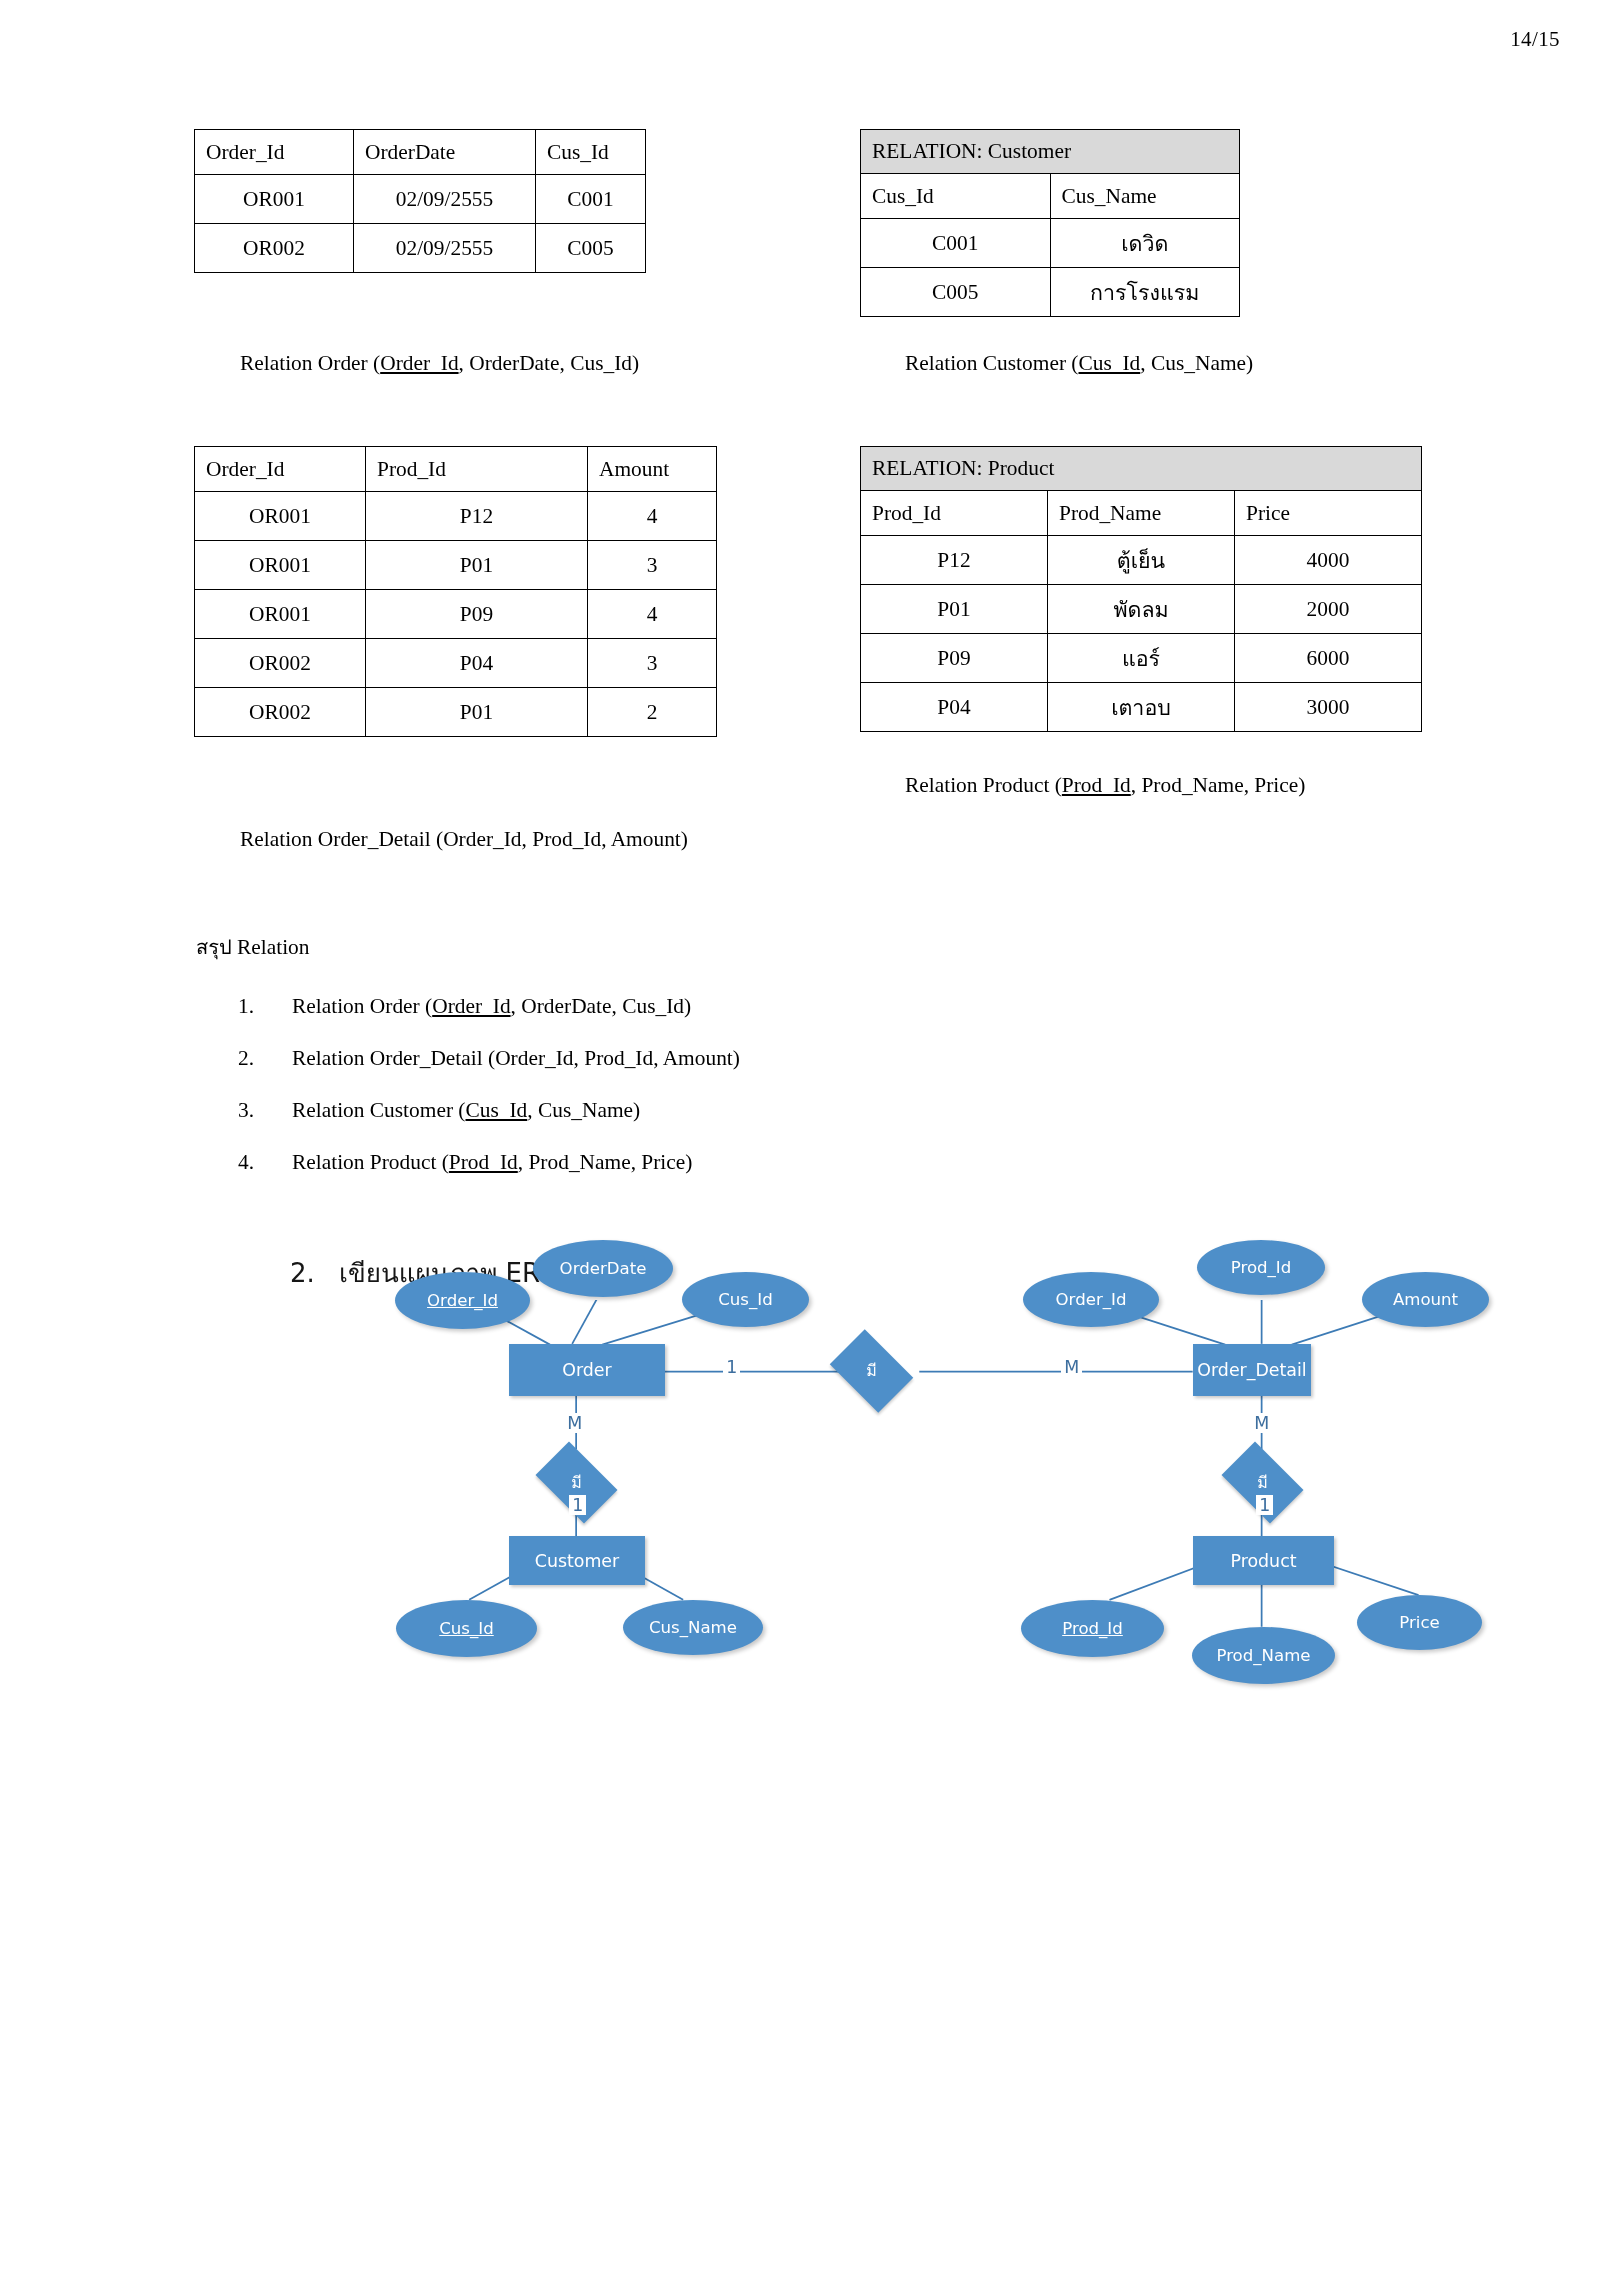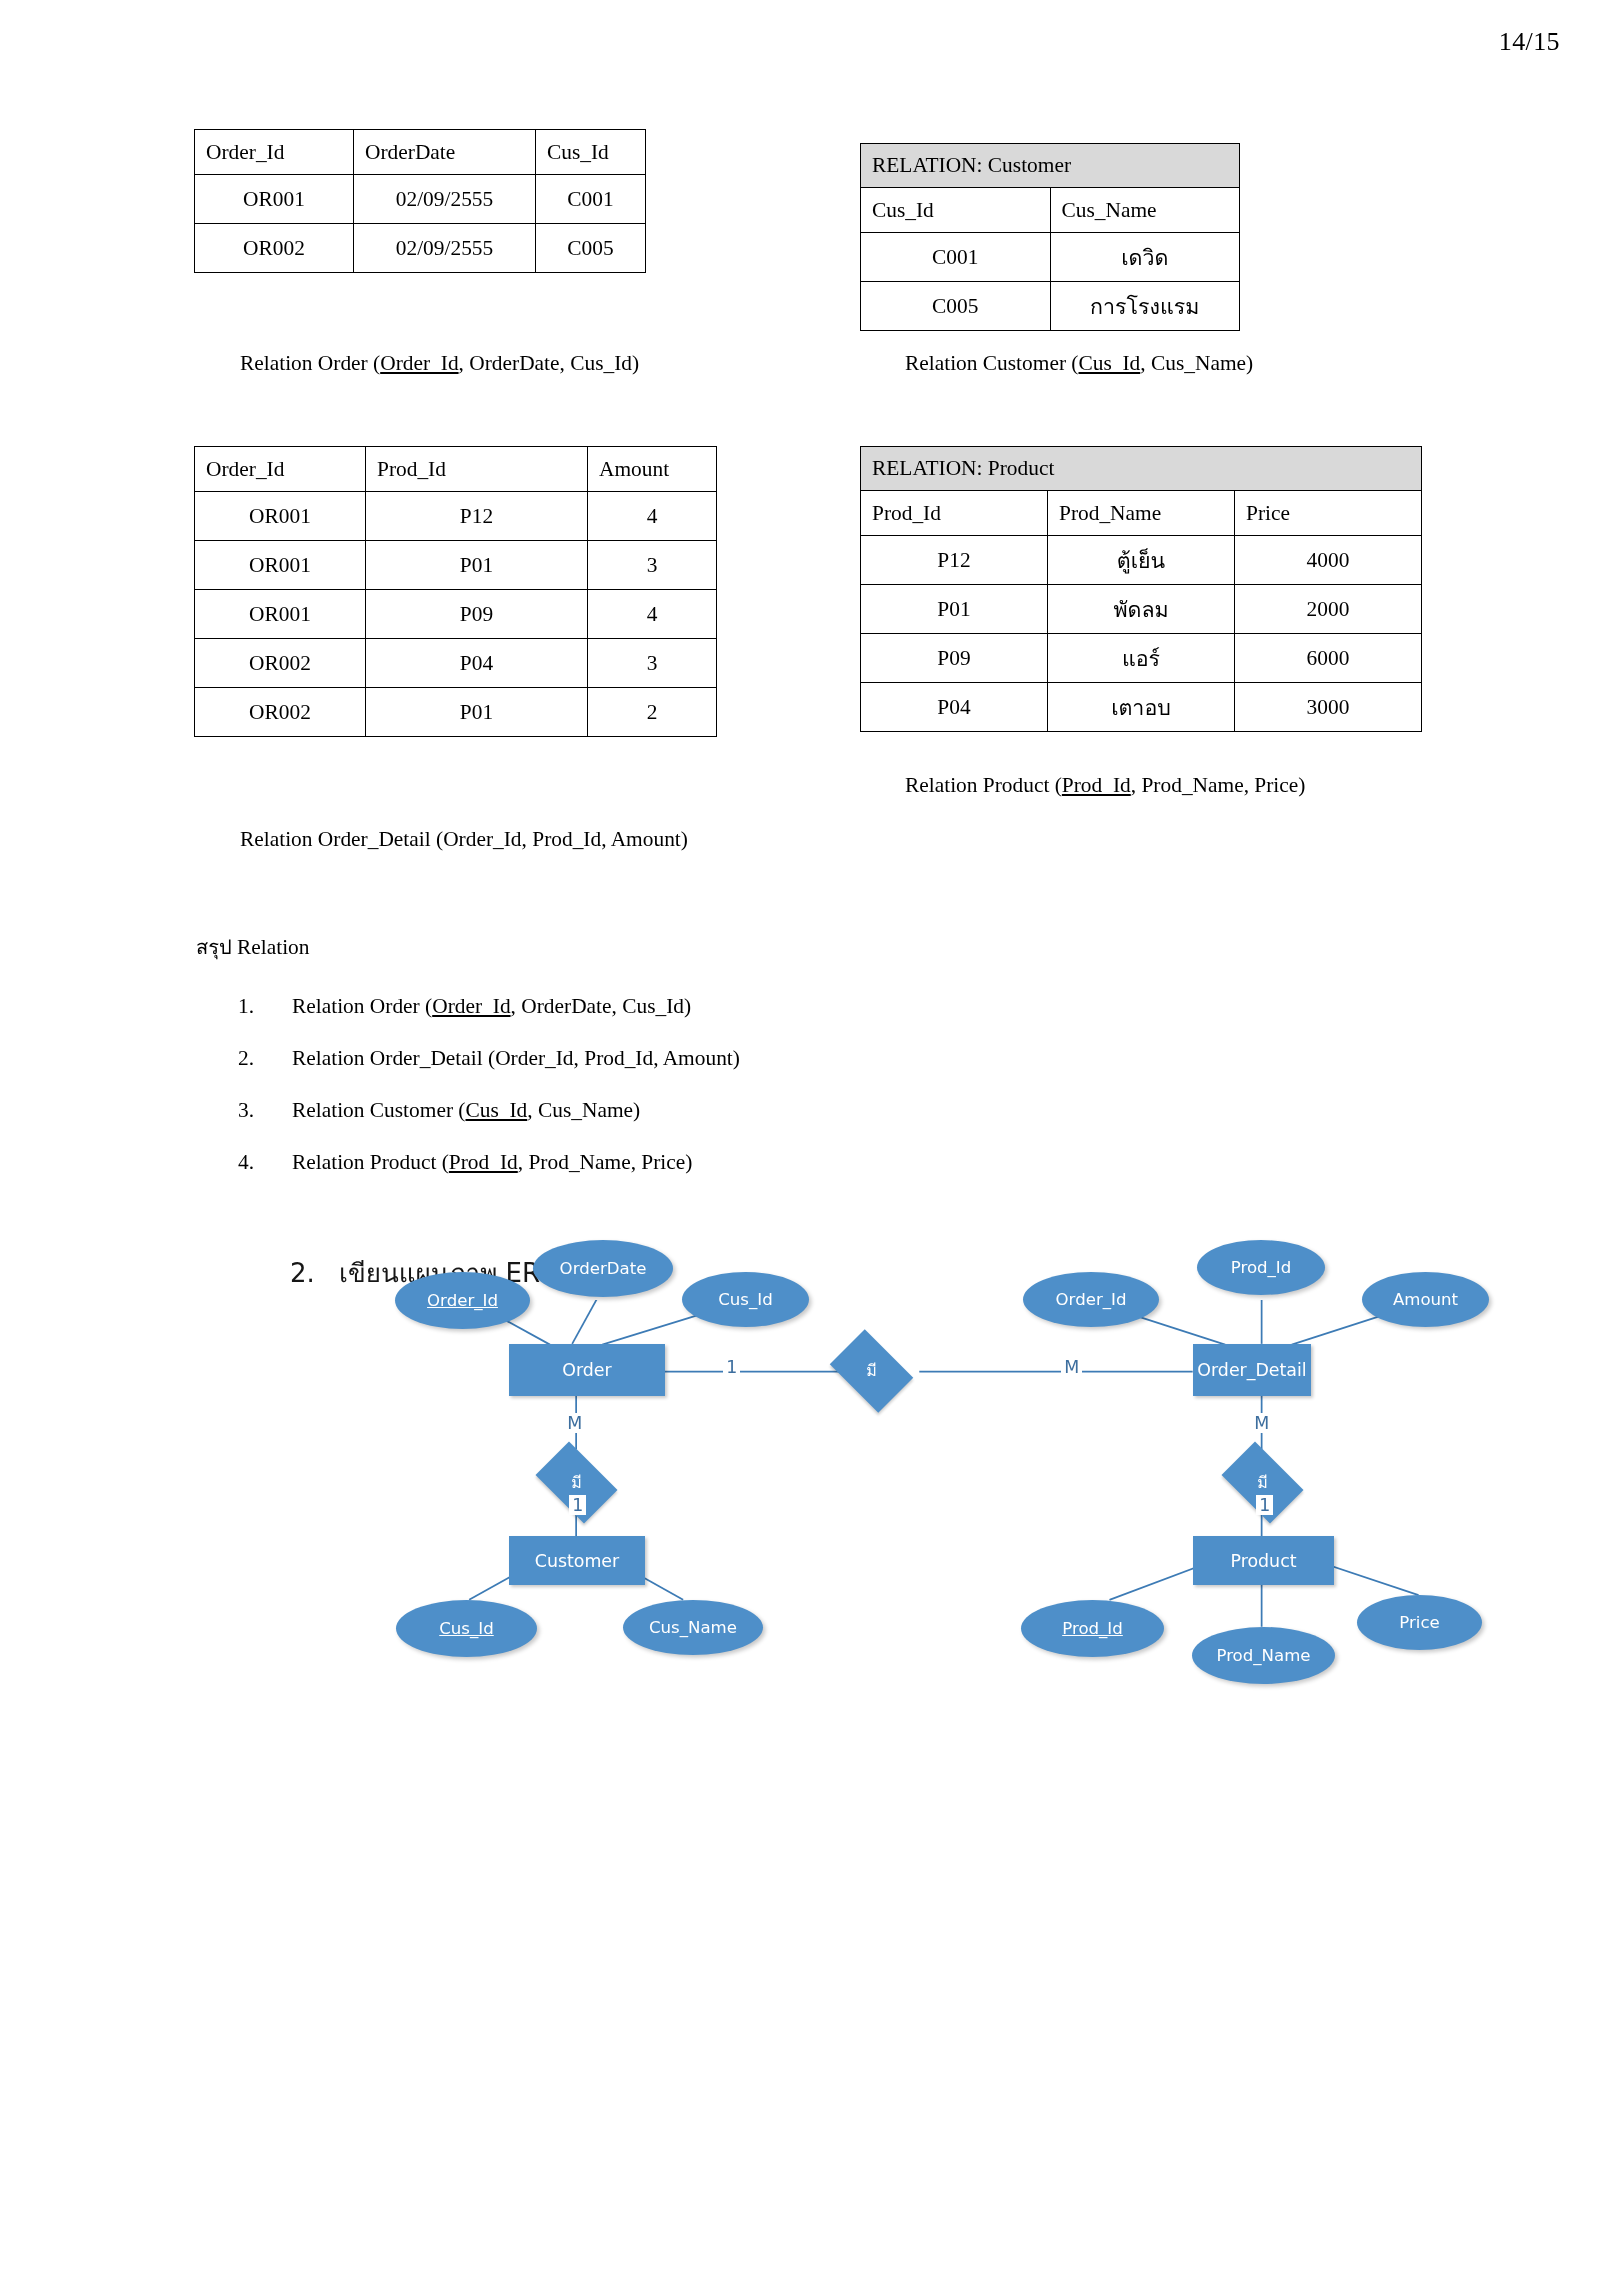--- a/index.html
+++ b/index.html
@@ -14,21 +14,21 @@
     font-family: "Liberation Serif", "DejaVu Serif", serif;
     color: #000000;
     overflow: hidden;
   }
 
   
   #page-number {
     position: absolute;
     top: 27px;
     right: 63px;
-    font-size: 26px;
+    font-size: 21px;
     font-family: "Liberation Serif", serif;
     letter-spacing: 0.4px;
   }
 
   
   .rel-table {
     position: absolute;
     border-collapse: collapse;
     table-layout: fixed;
     background: #ffffff;
@@ -58,21 +58,21 @@
     height: 48px;
   }
   .thai {
     font-family: "DejaVu Sans", "Liberation Sans", sans-serif;
     font-size: 20px;
     margin-left: 20px;
   }
 
   
   #table-order        { left: 194px;  top: 129px; width: 452px; }
-  #table-customer     { left: 860px; top: 143px; width: 380px; }
+  #table-customer     { left: 860px; top: 129px; width: 380px; }
   #table-order-detail { left: 194px;  top: 446px; width: 523px; }
   #table-product      { left: 860px; top: 446px; width: 562px; padding-left: 36px; }
 
   .rel-caption {
     position: absolute;
     font-size: 21.4px;
     font-family: "Liberation Serif", "DejaVu Serif", serif;
     white-space: nowrap;
     margin-left: 44px;
   }

